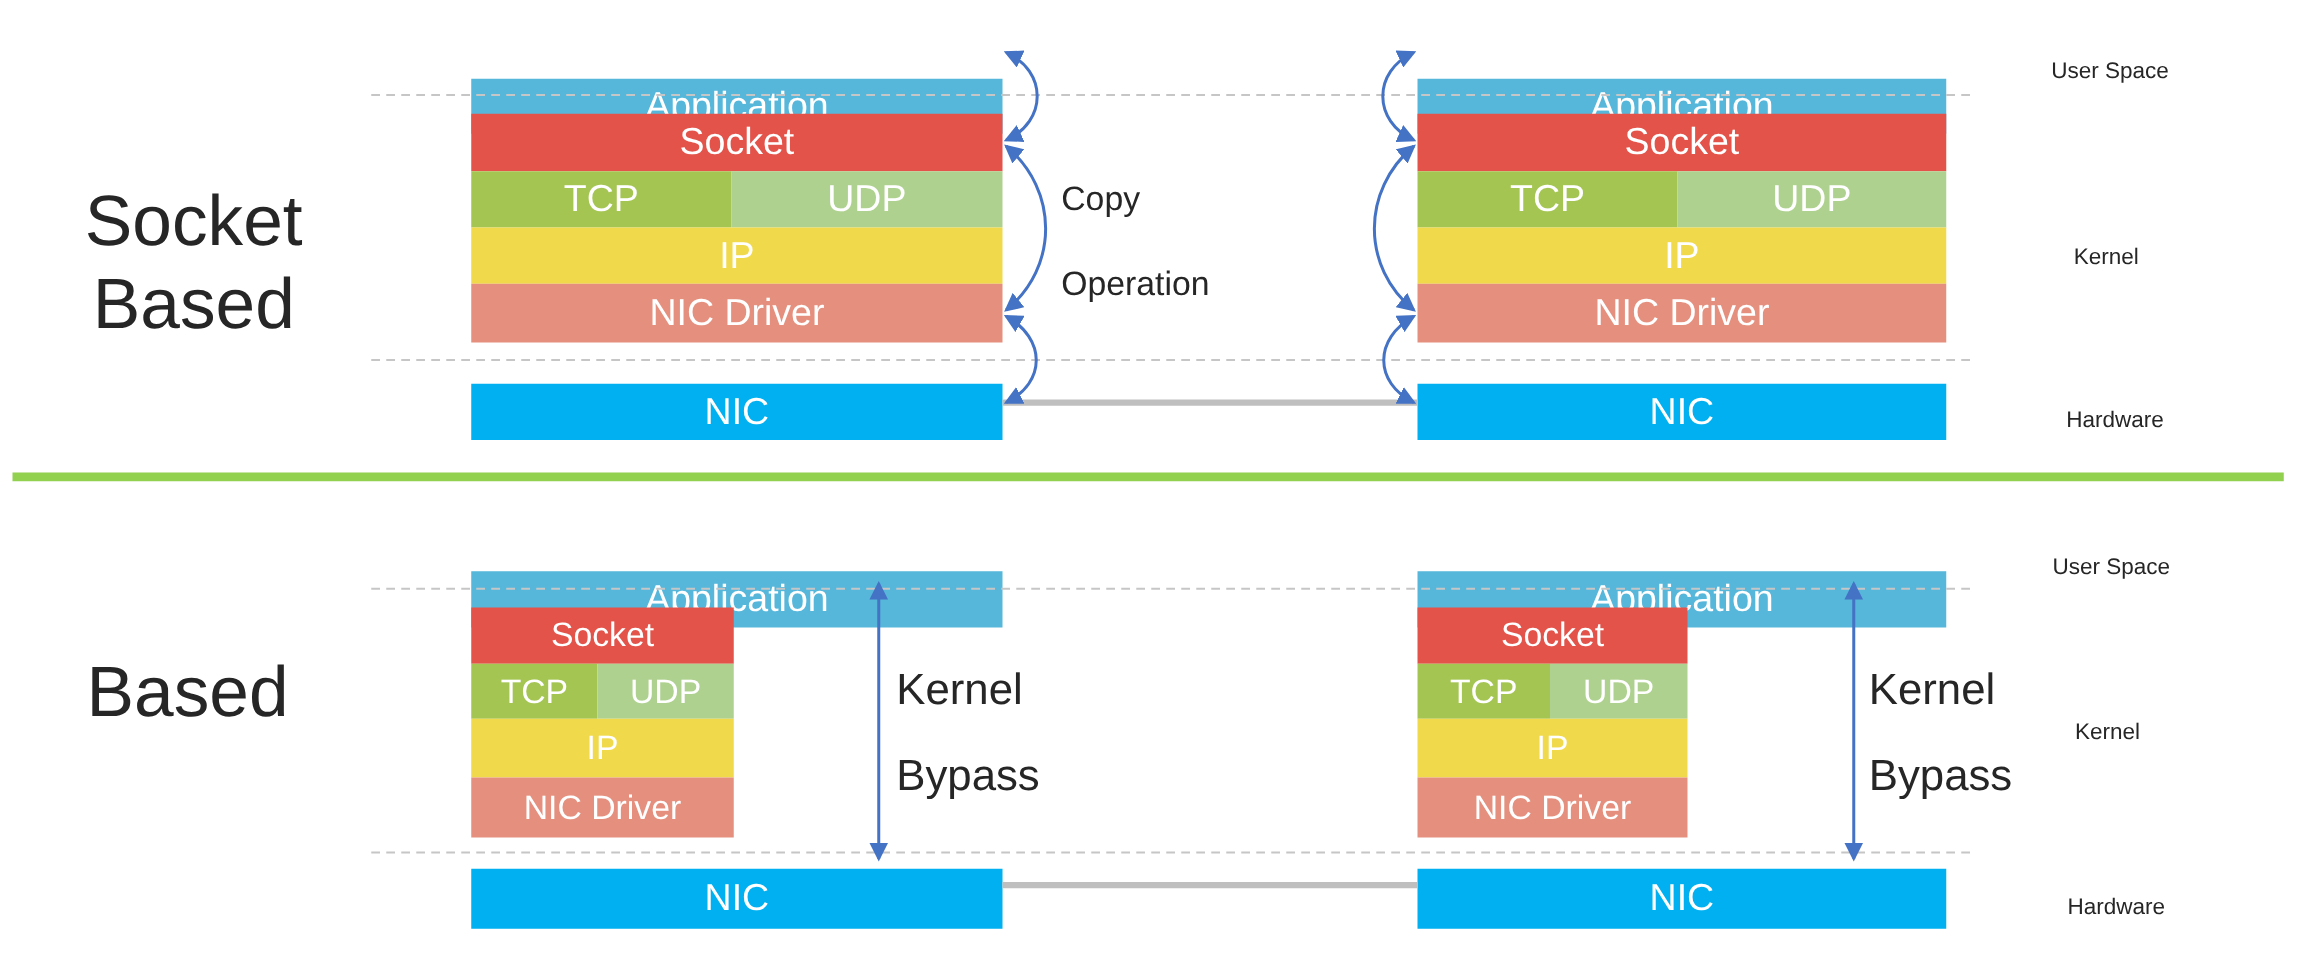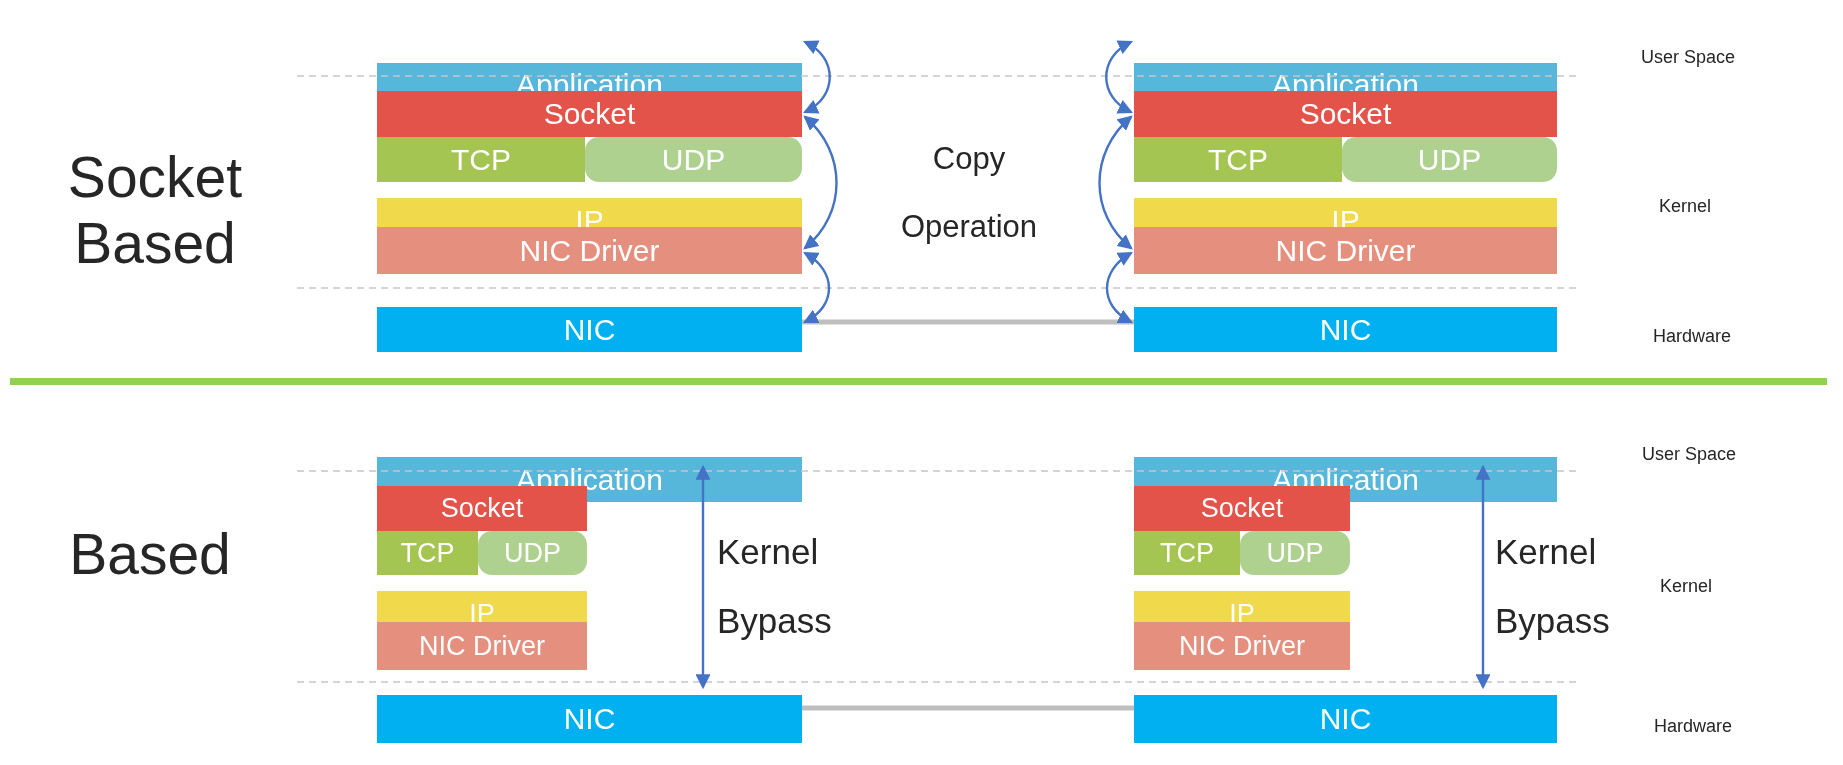--- a/index.html
+++ b/index.html
@@ -22,38 +22,38 @@
     font-family:"Liberation Sans",sans-serif;overflow:hidden;
   }
   .bar{
     position:absolute;display:flex;align-items:center;justify-content:center;
     color:#ffffff;font-size:30px;line-height:1;white-space:nowrap;
   }
   .bar.small{font-size:27px;}
   .c-app{background:var(--app_blue);margin-top:44px;}
   .c-socket{background:var(--socket_red);}
   .c-tcp{background:var(--tcp_green);text-align:center;}
-  .c-udp{background:var(--udp_green);border-radius:14px;}
-  .c-ip{background:var(--ip_yellow);margin-top:16px;}
+  .c-udp{background:var(--udp_green);}
+  .c-ip{background:var(--ip_yellow);}
   .c-driver{background:var(--driver_salmon);}
   .c-nic{background:var(--nic_blue);text-align:center;}
   .overlay{position:absolute;left:0;top:0;width:1843px;height:765px;pointer-events:none;}
   .dash{stroke:var(--dashed_gray);stroke-width:1.6;stroke-dasharray:7 5;fill:none;}
   .conn{stroke:var(--connector_gray);stroke-width:5;}
   .arrow{stroke:var(--arrow_blue);stroke-width:2.4;fill:none;}
   .ah{fill:var(--arrow_blue);}
   .divider{position:absolute;left:10px;top:378px;width:1817px;height:7px;background:var(--divider_green);}
   .big-title{
     position:absolute;color:var(--text_dark);text-align:center;
     font-size:57px;white-space:nowrap;
   }
   .big-title .ln{display:block;}
   .annotation{
-    position:absolute;color:var(--text_dark);text-align:center;
-    font-size:31px;line-height:68px;white-space:nowrap;
+    position:absolute;color:var(--text_dark);
+    font-size:27px;line-height:68px;white-space:nowrap;
   }
   .bypass{
     position:absolute;color:var(--text_dark);text-align:left;
     font-size:35px;line-height:69px;white-space:nowrap;
   }
   .zone-label{
     position:absolute;color:var(--text_dark);font-size:18px;white-space:nowrap;
     transform:translate(-50%,-50%);
   }
 </style>

